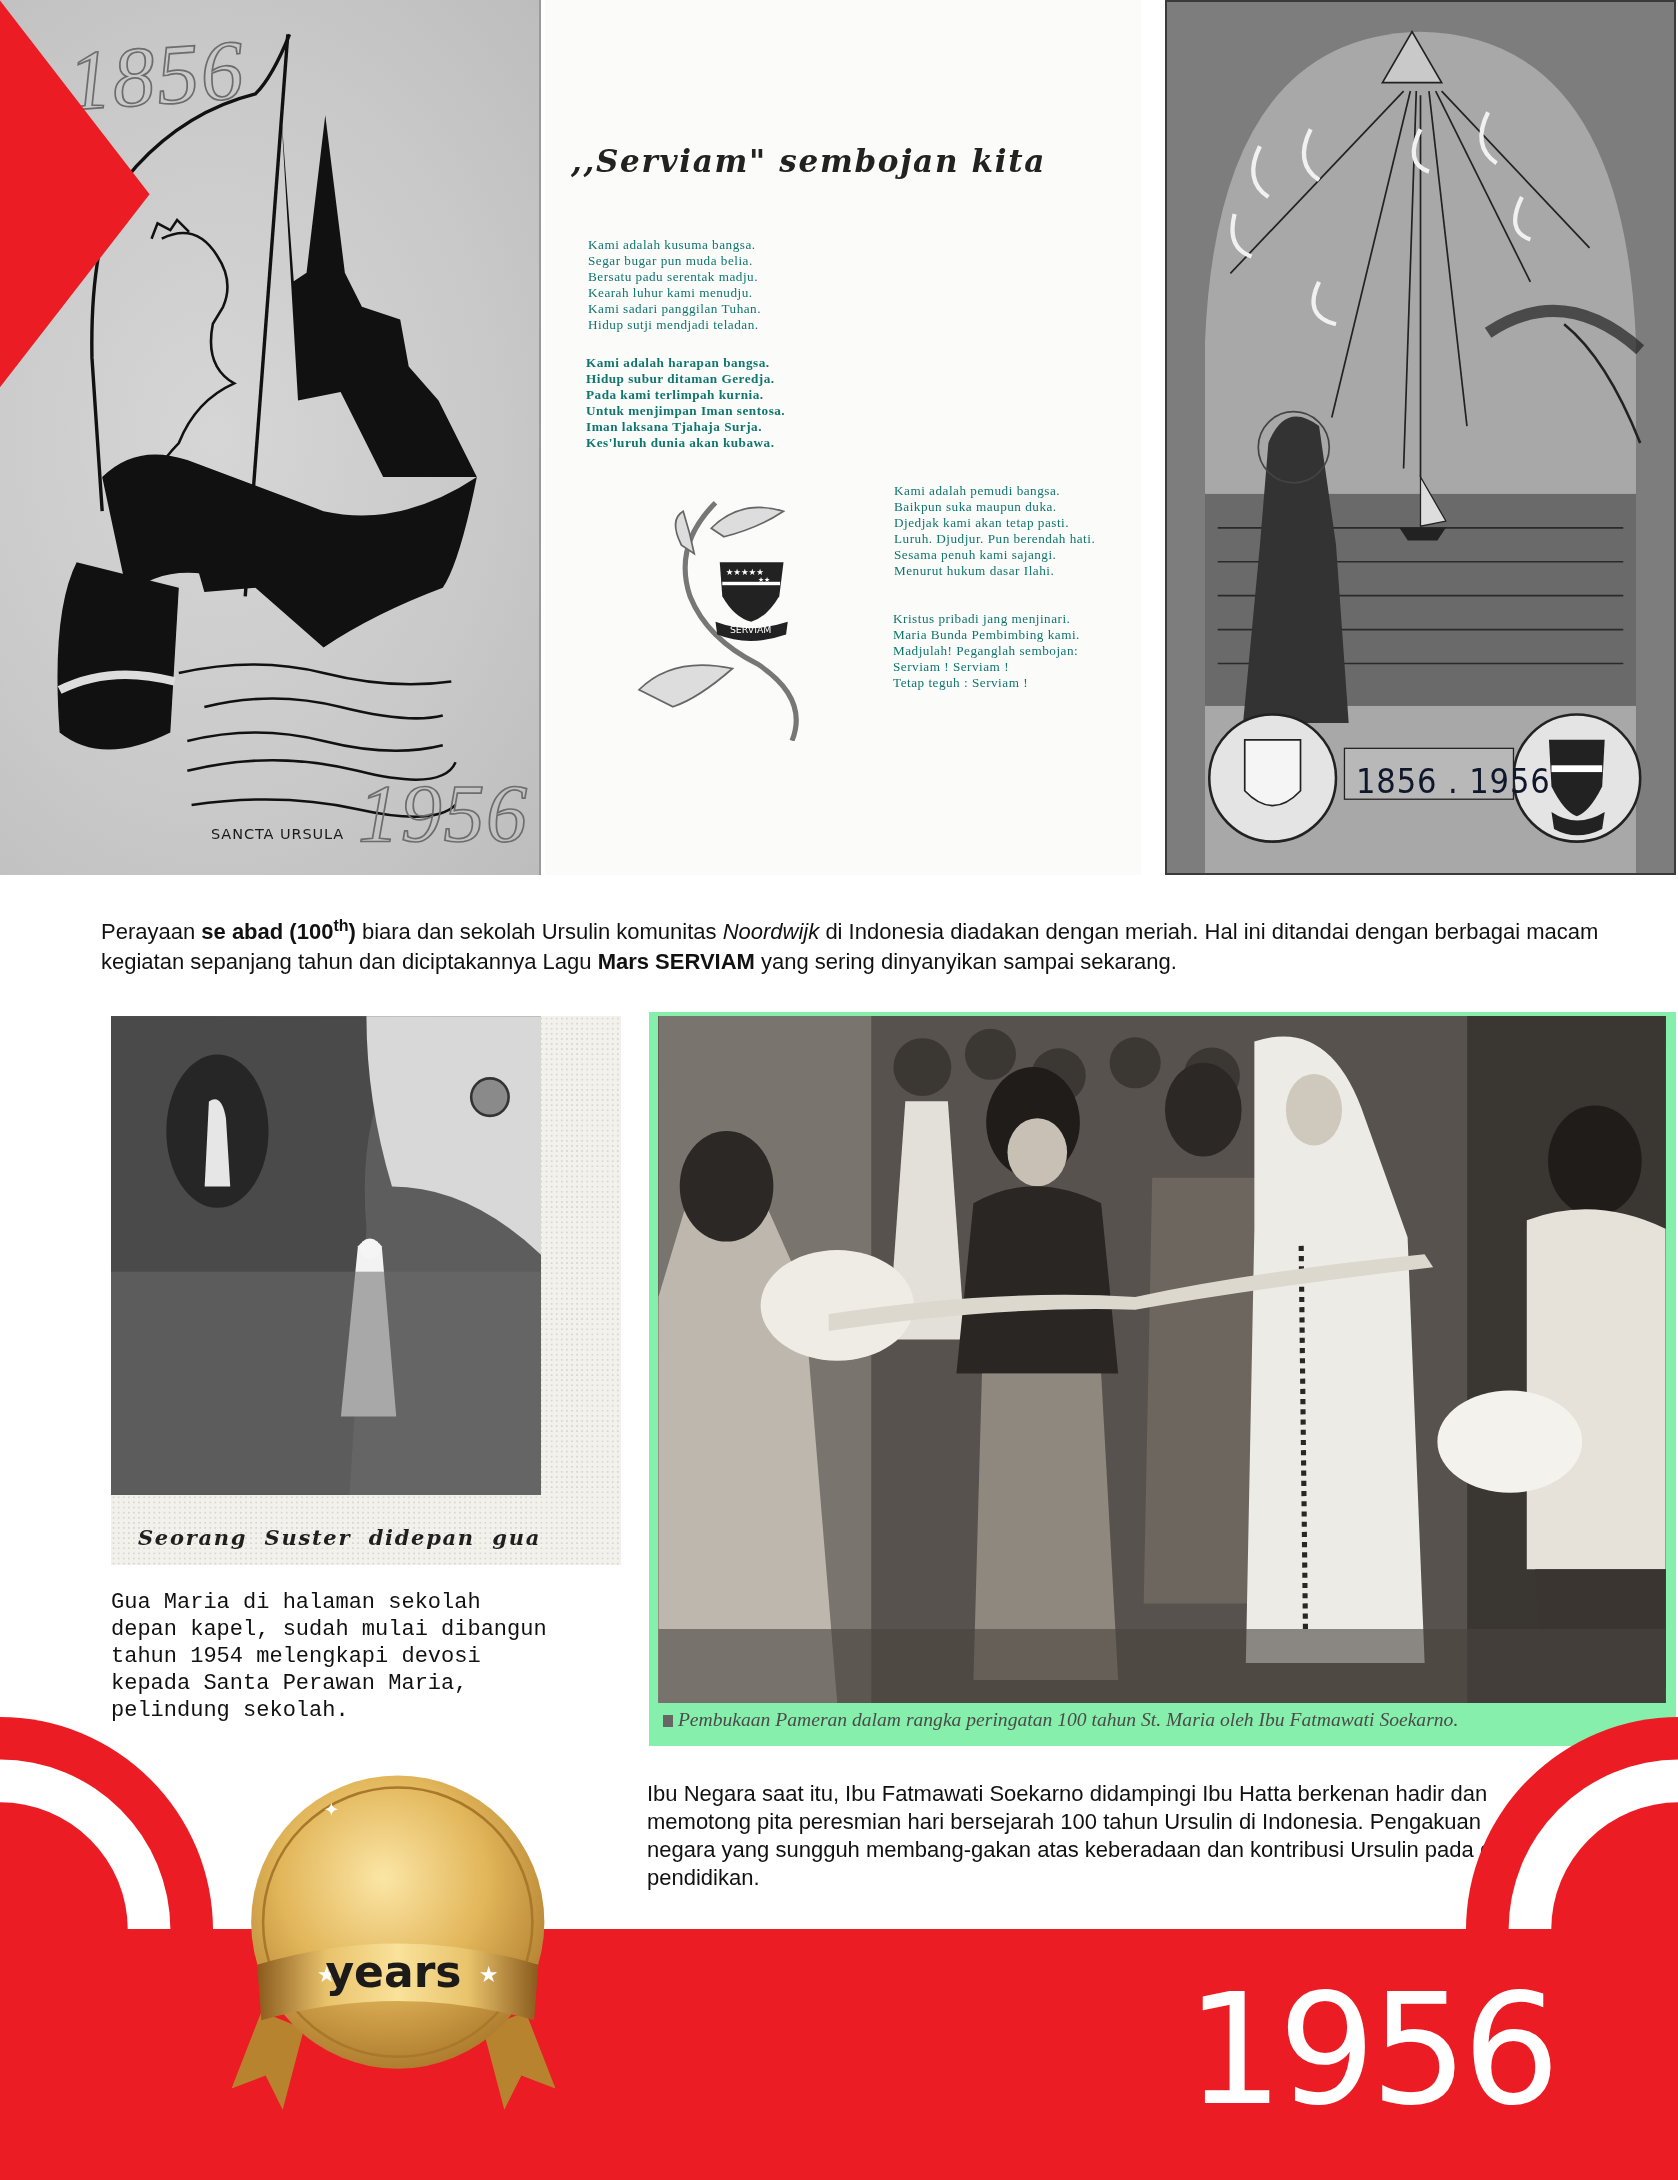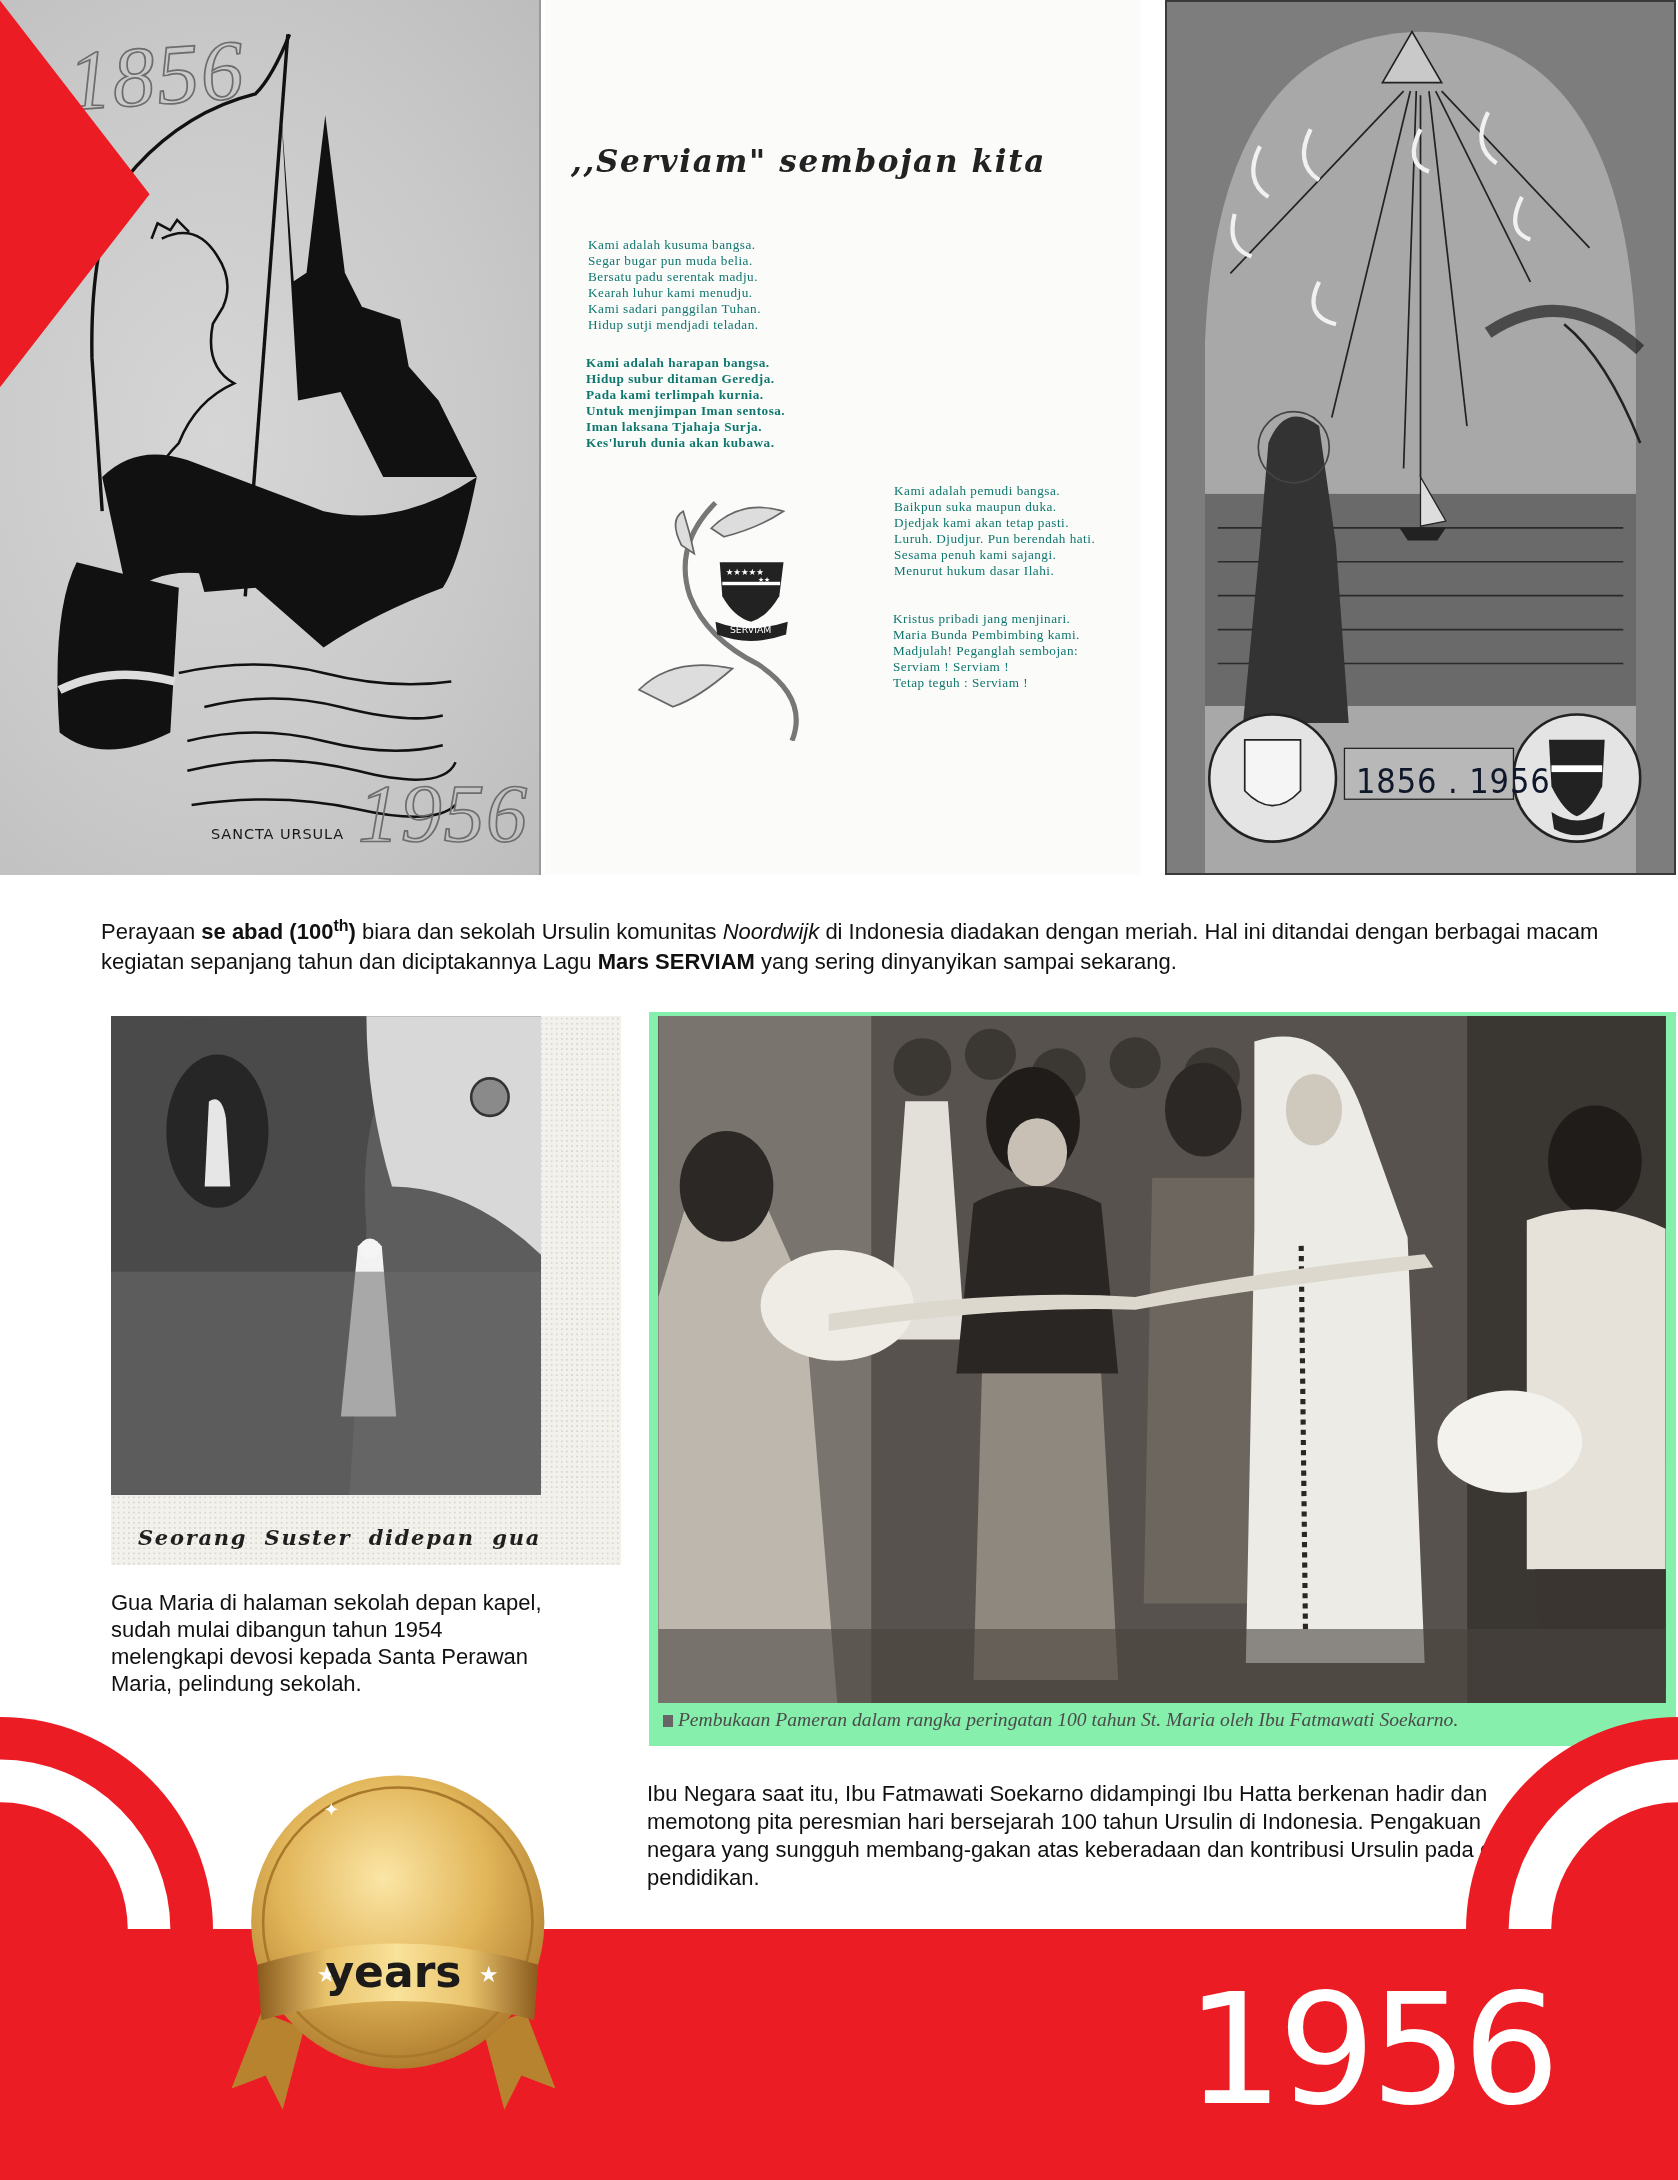--- a/index.html
+++ b/index.html
@@ -92,21 +92,21 @@
       linear-gradient(180deg, #5b5b5b 0%, #6f6f6f 55%, #858585 100%);
     overflow: hidden;
   }
   .grotto-caption {
     position: absolute; left: 27px; top: 509px;
     font-family: "DejaVu Serif", serif; font-style: italic; font-weight: bold;
     font-size: 21px; color: #1f1f1f; letter-spacing: 1.7px; word-spacing: 8.5px;
   }
   .grotto-desc {
     position: absolute; left: 111px; top: 1589px; width: 443px;
-    font-family: Liberation Sans, sans-serif; font-size: 22px; line-height: 27px; color: #111;
+    font-family: Liberation Mono, monospace; font-size: 22px; line-height: 27px; color: #111;
   }
 
   
   #ceremony-card {
     position: absolute; left: 649px; top: 1012px; width: 1027px; height: 734px;
     background: #86efac;
   }
   #ceremony-photo {
     position: absolute; left: 8.5px; top: 4.3px; width: 1008px; height: 687px; overflow: hidden;
     background:

